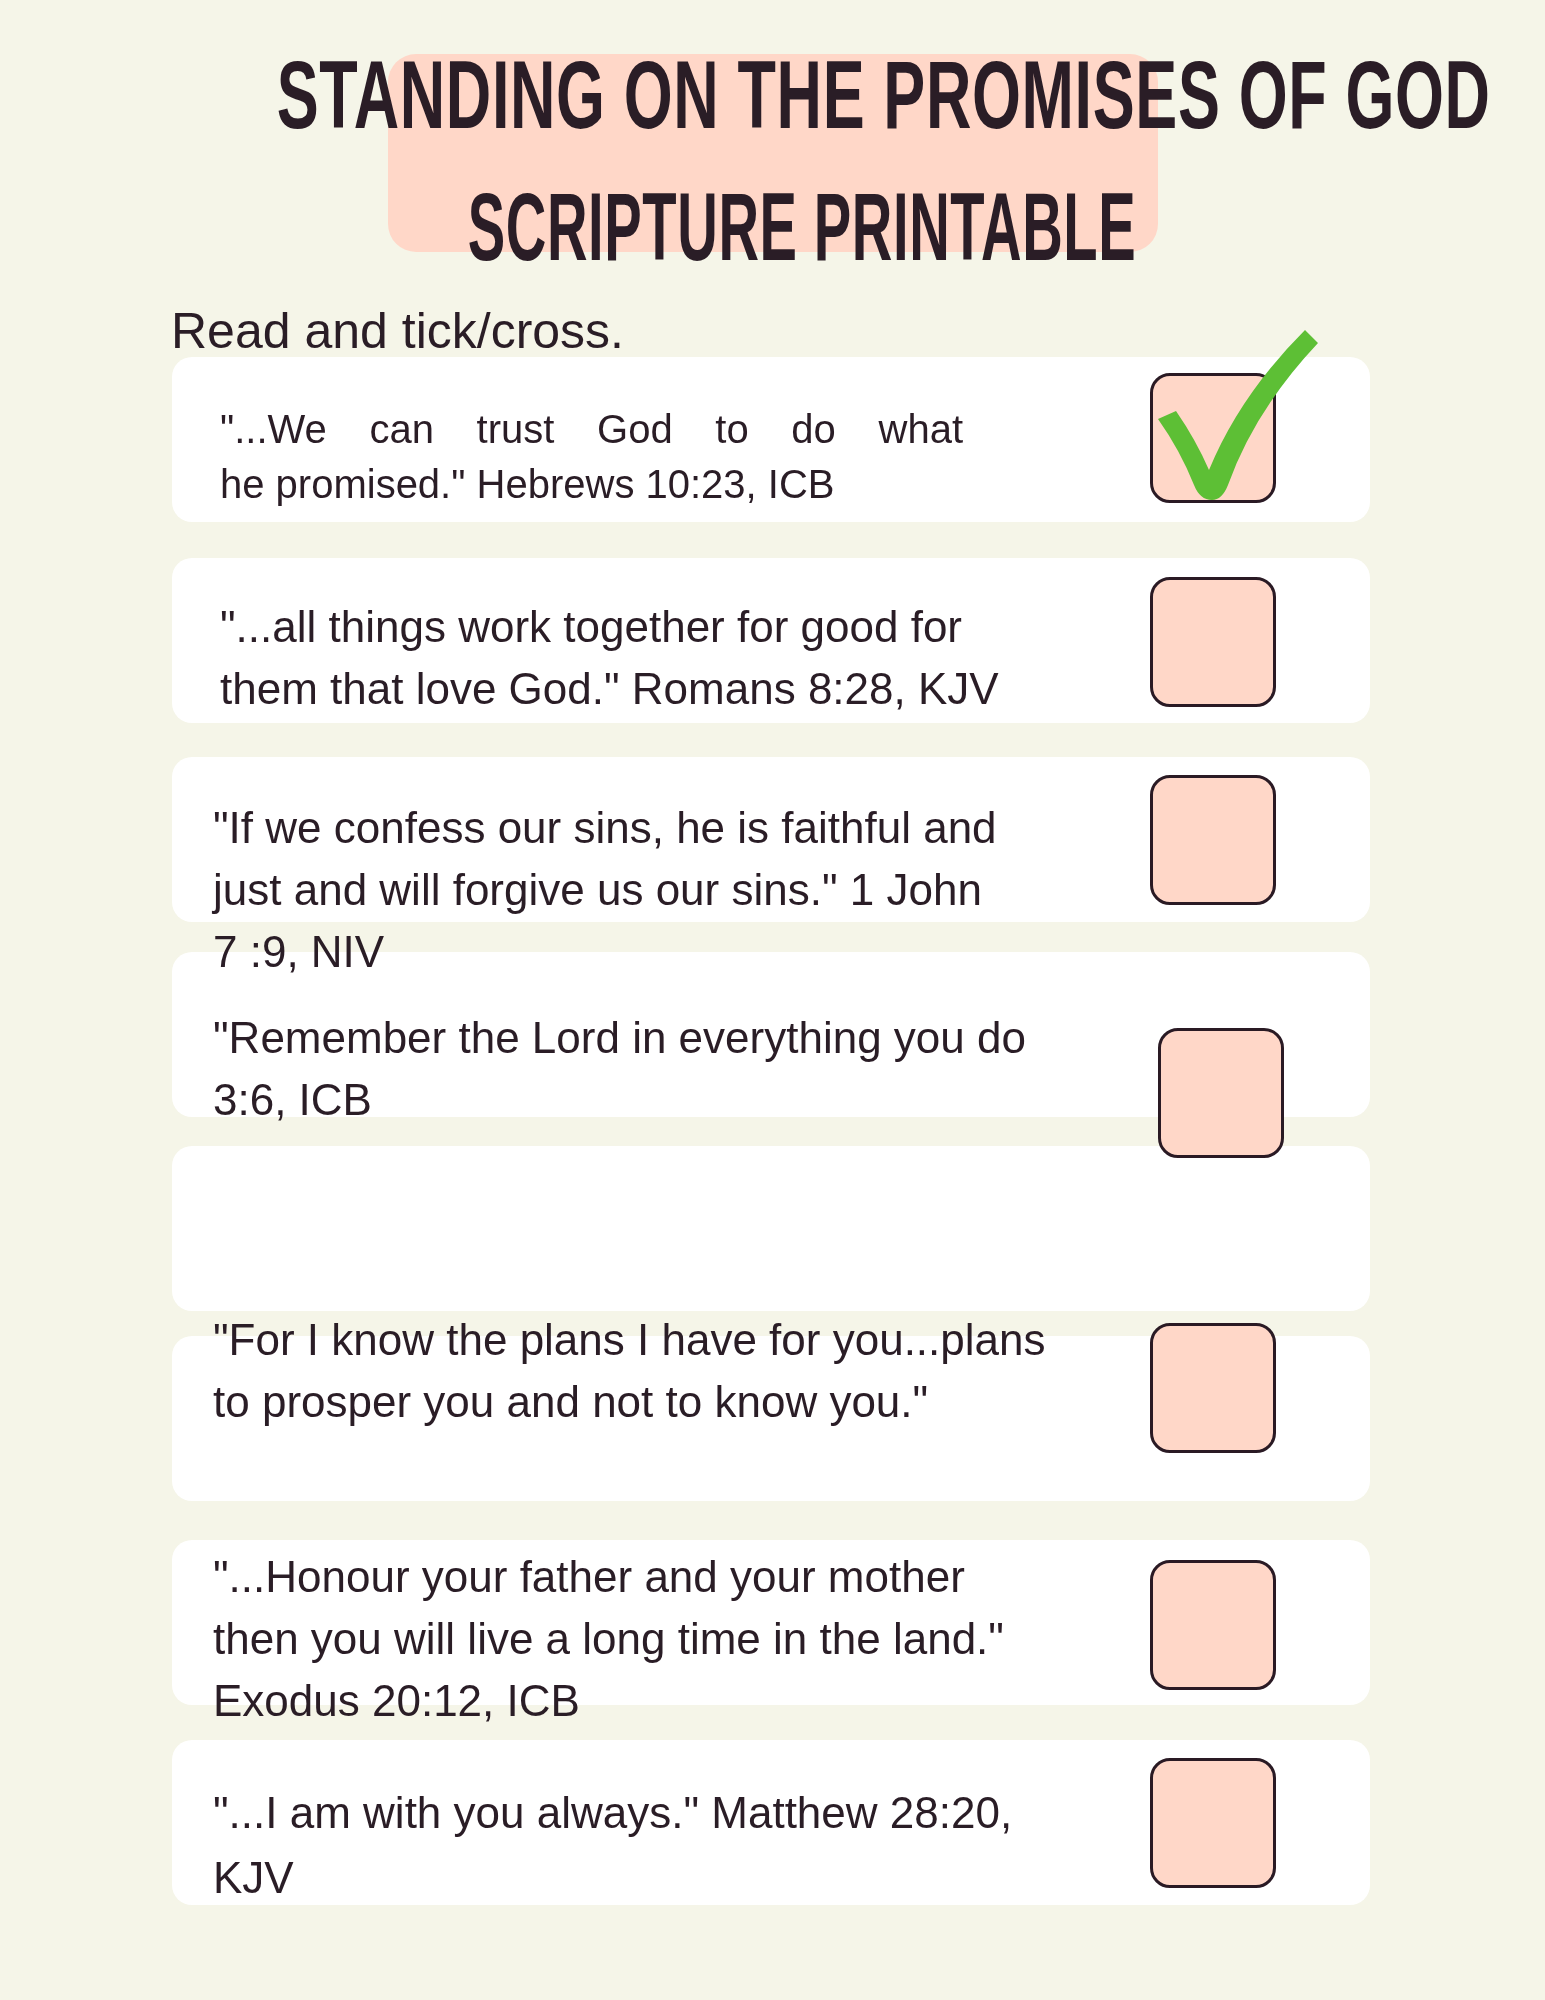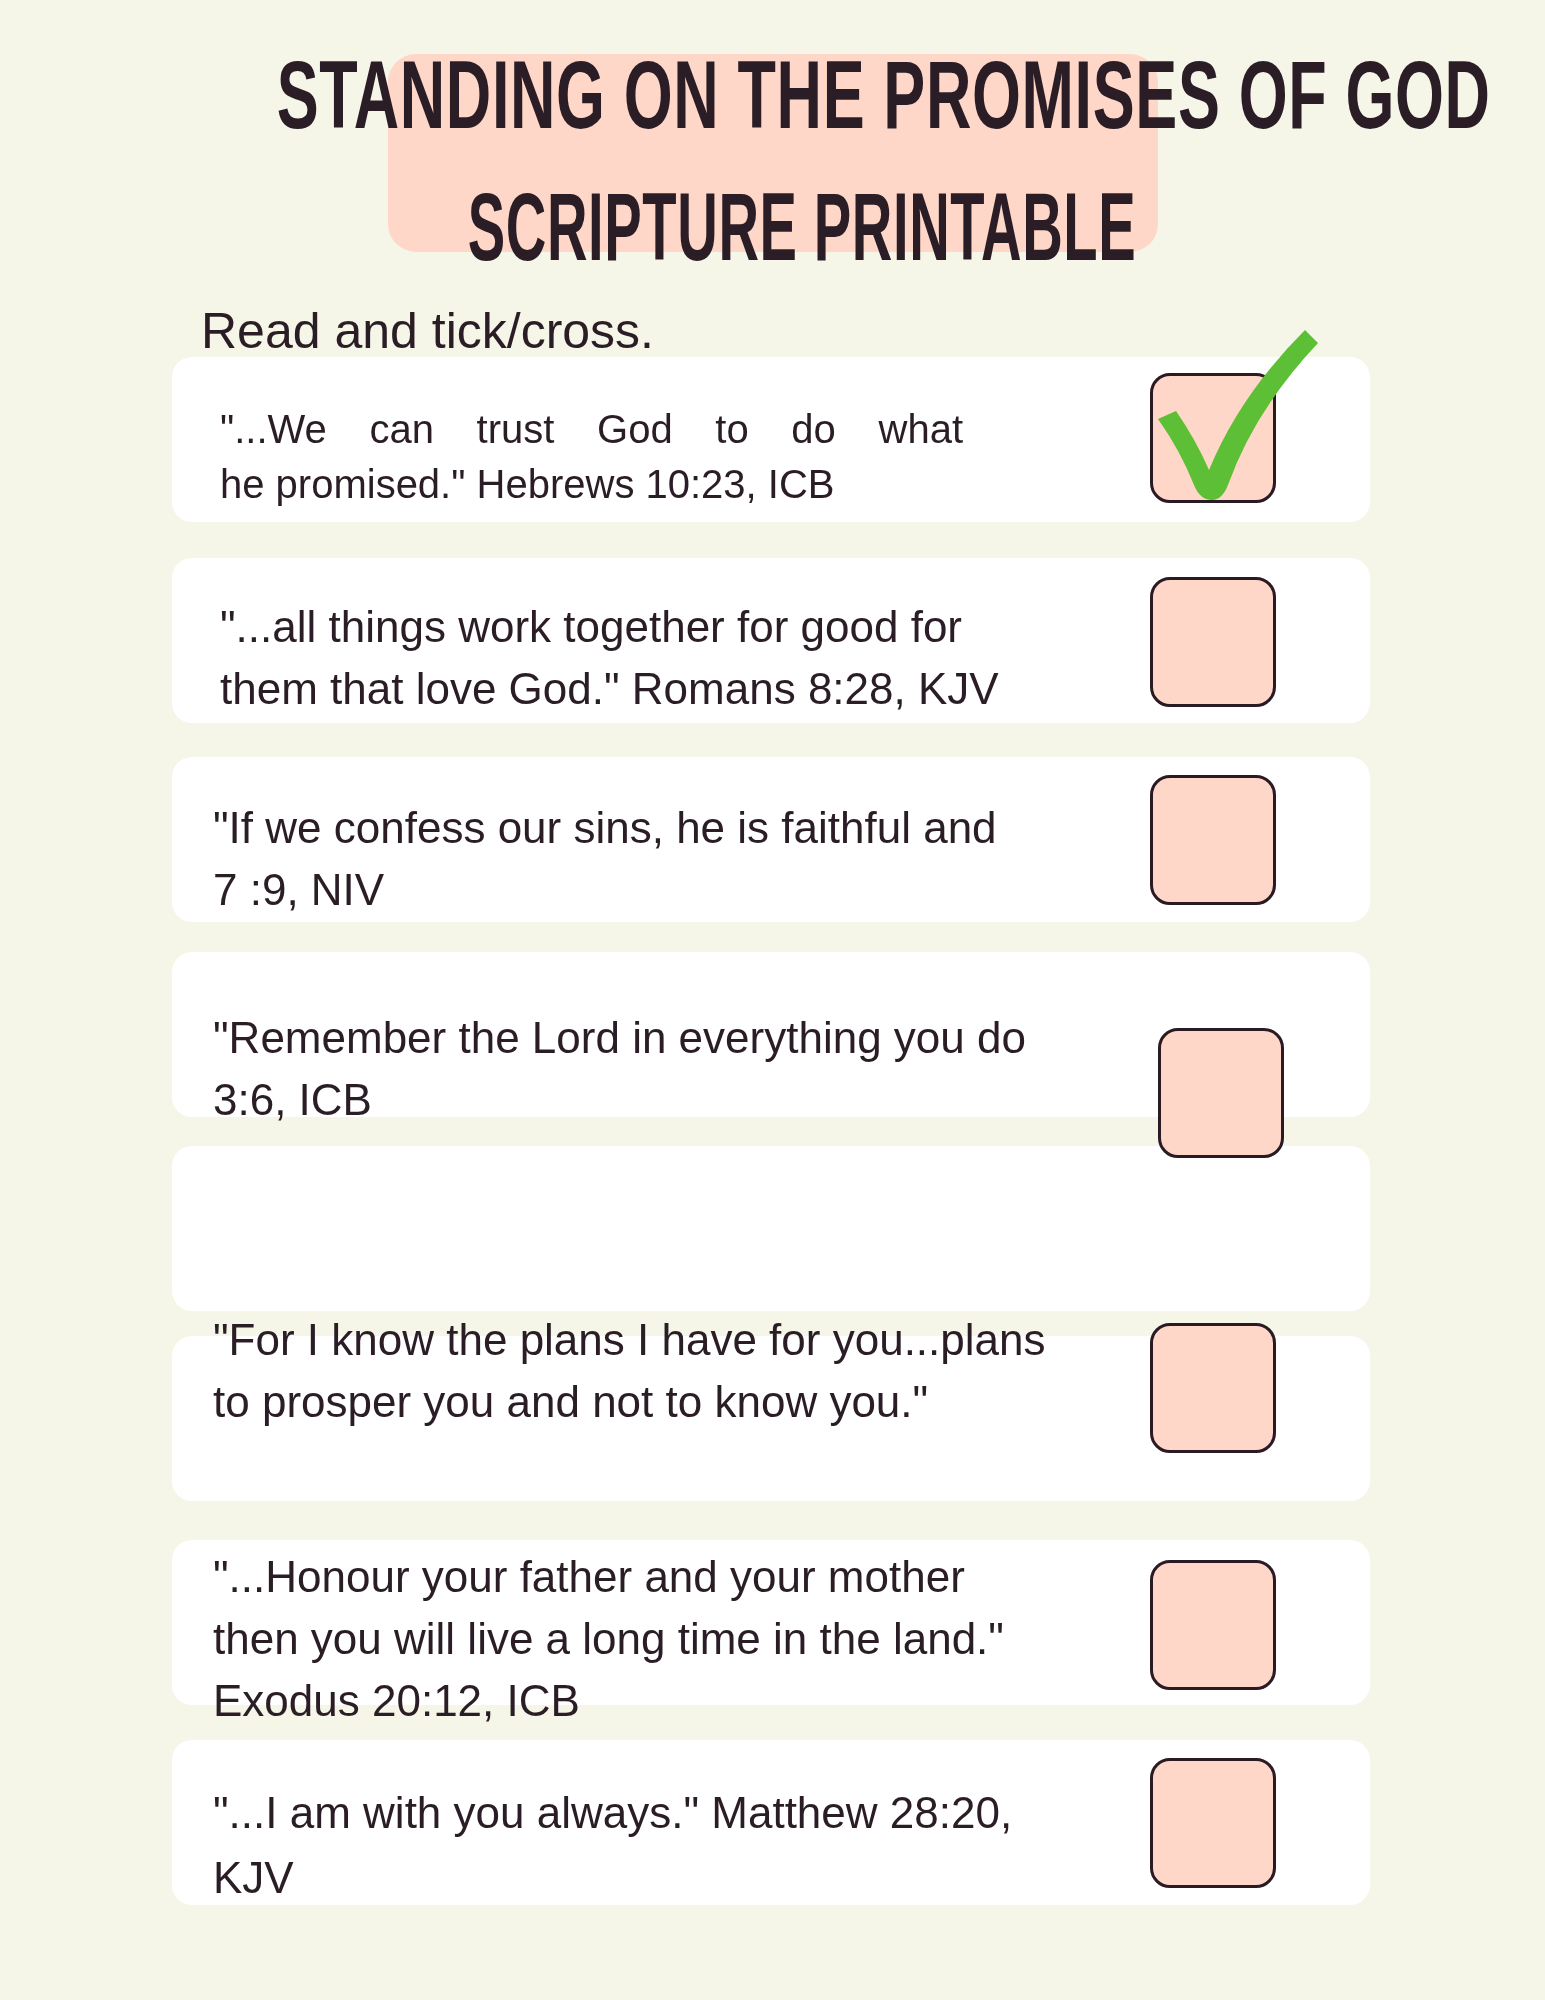--- a/index.html
+++ b/index.html
@@ -17,21 +17,21 @@
     .title-line {
       left: 0; width: 1604px; text-align: center;
       font-family: "Liberation Sans", sans-serif; font-weight: 700;
       font-size: 96px; line-height: 96px; letter-spacing: 1px;
       color: #2a1d26; white-space: nowrap;
       transform-origin: 802px 50%;
     }
     .title-line.l1 { top: 47px; transform: scaleX(0.655); }
     .title-line.l2 { top: 179px; transform: scaleX(0.585); }
     .instruction {
-      left: 201px; top: 306px;
+      left: 171px; top: 306px;
       font-size: 50px; line-height: 50px; color: #2a1d26; white-space: nowrap;
     }
     .card {
       left: 172px; width: 1198px; height: 165px;
       background: #ffffff; border-radius: 20px;
     }
     .verse {
       font-size: 44px; line-height: 62px; color: #2a1d26;
     }
     .verse .line { display: block; white-space: nowrap; }
@@ -64,20 +64,21 @@
 <div class="abs verse v1" style="left:220px; top:402px;">
   <span class="line justify">"...We can trust God to do what</span>
   <span class="line">he promised." Hebrews 10:23, ICB</span>
 </div>
 <div class="abs verse" style="left:220px; top:596px;">
   <span class="line">"...all things work together for good for</span>
   <span class="line">them that love God." Romans 8:28, KJV</span>
 </div>
 <div class="abs verse" style="left:213px; top:797px;">
   <span class="line">"If we confess our sins, he is faithful and</span>
+  <span class="line">just and will forgive us our sins." 1 John</span>
   <span class="line">7 :9, NIV</span>
 </div>
 <div class="abs verse" style="left:213px; top:1007px;">
   <span class="line">"Remember the Lord in everything you do</span>
   <span class="line">3:6, ICB</span>
 </div>
 <div class="abs verse" style="left:213px; top:1309px;">
   <span class="line">"For I know the plans I have for you...plans</span>
   <span class="line">to prosper you and not to know you."</span>
 </div>

